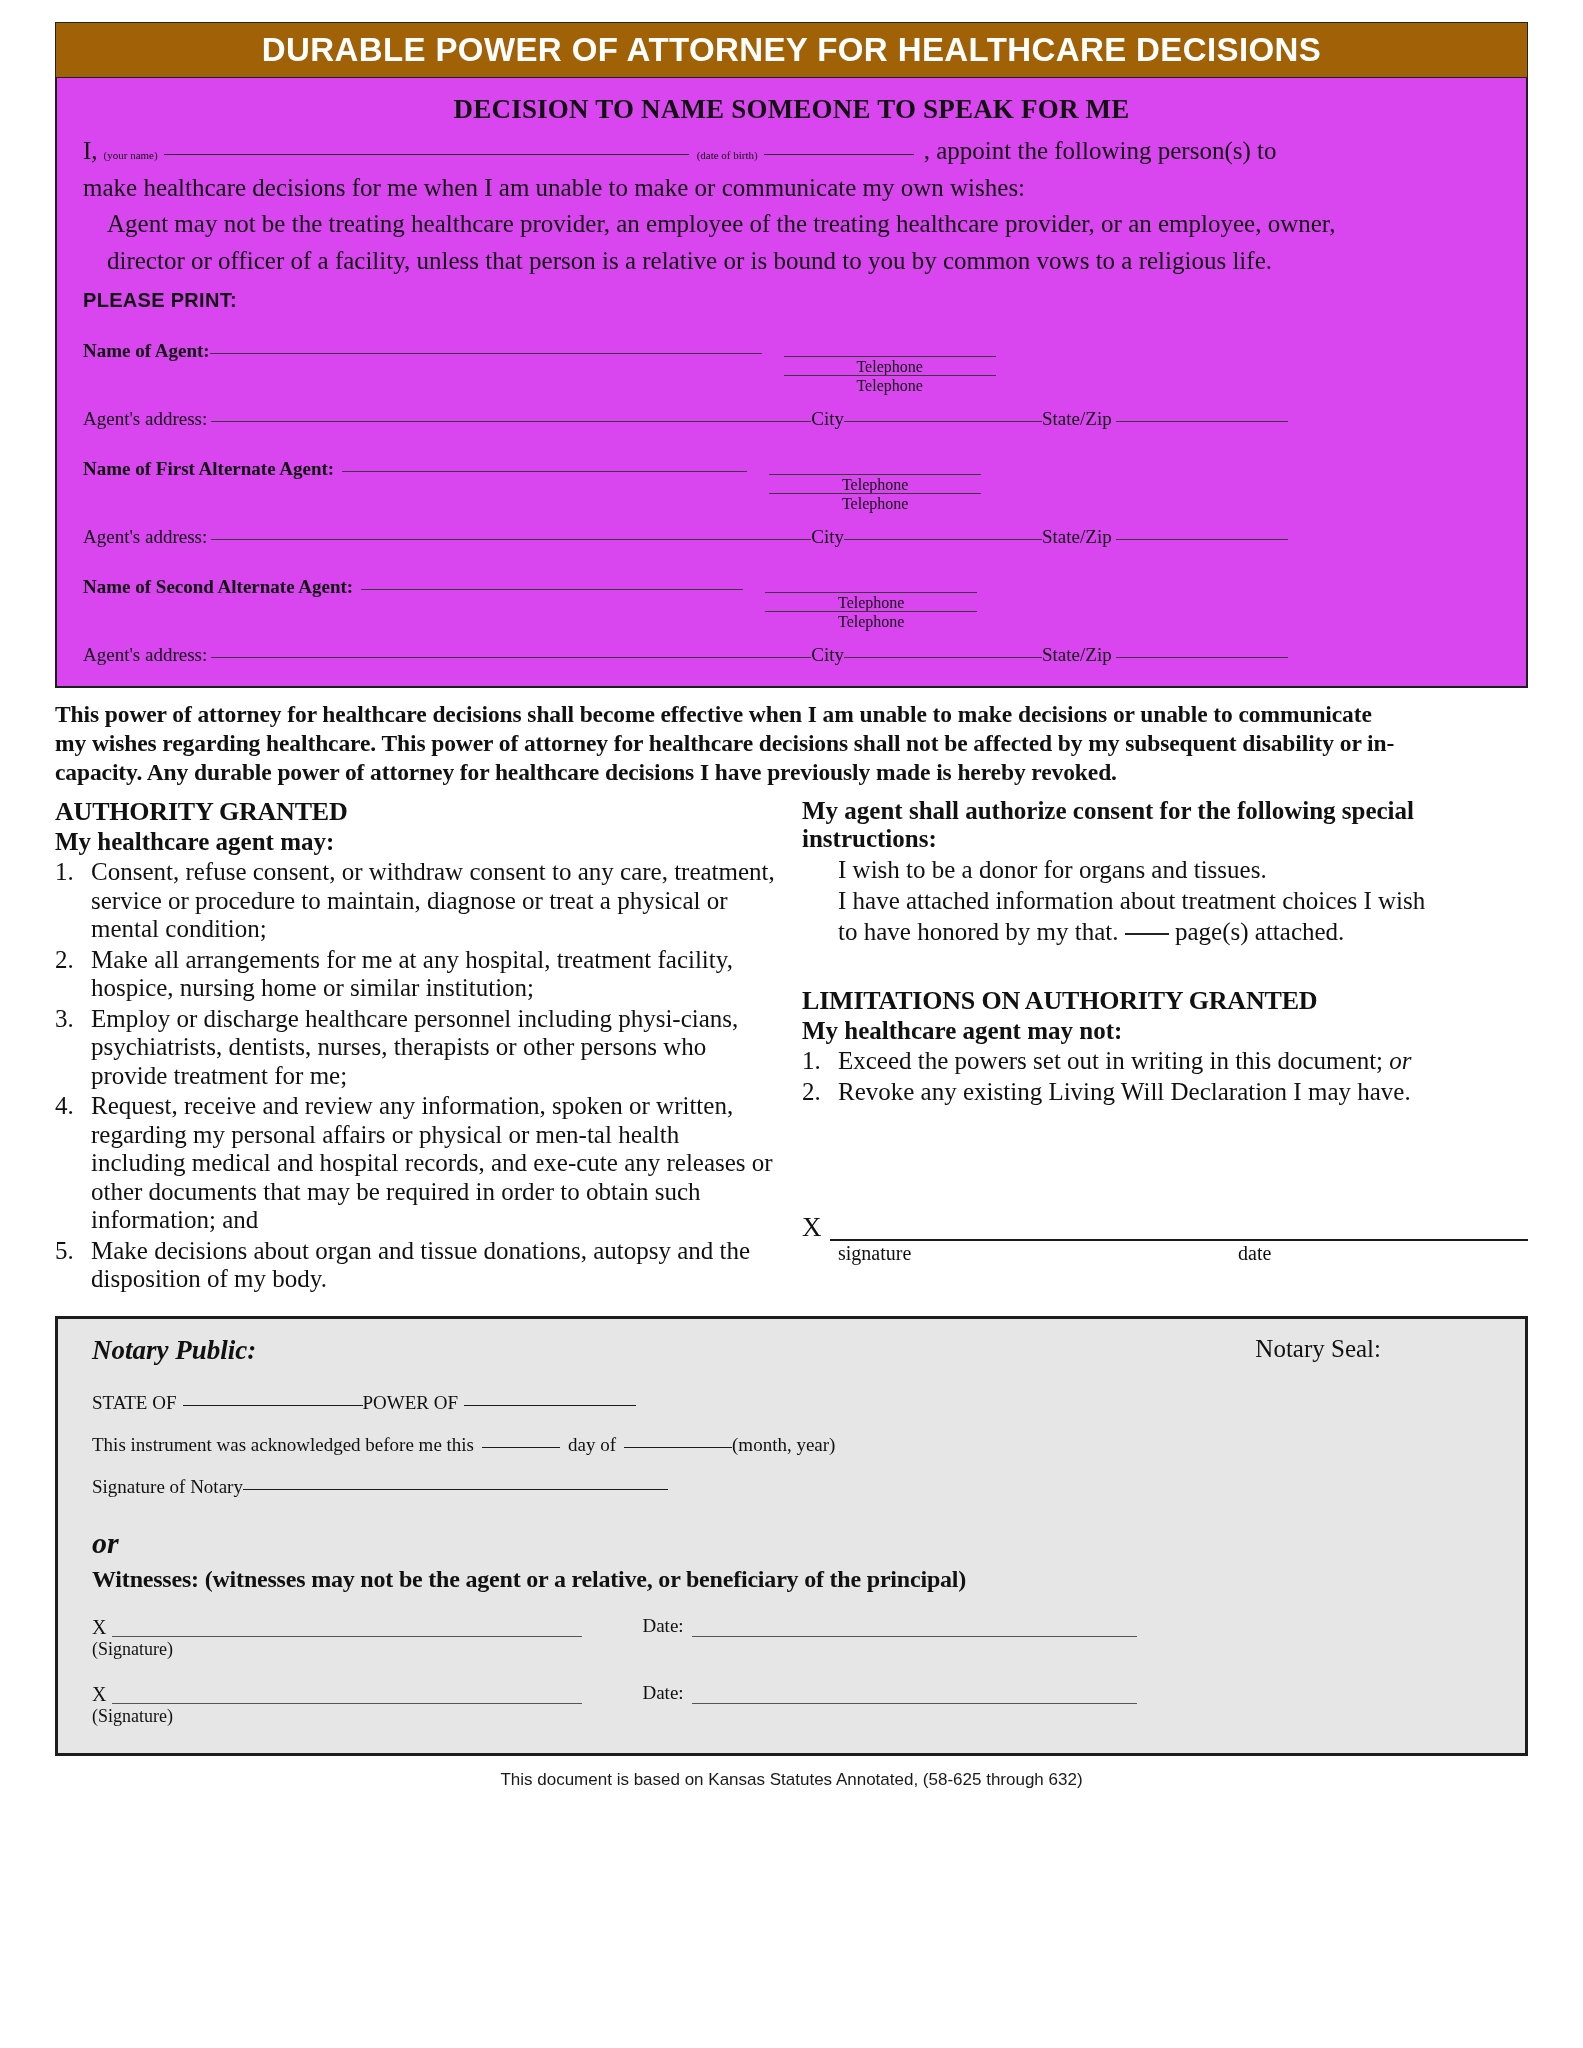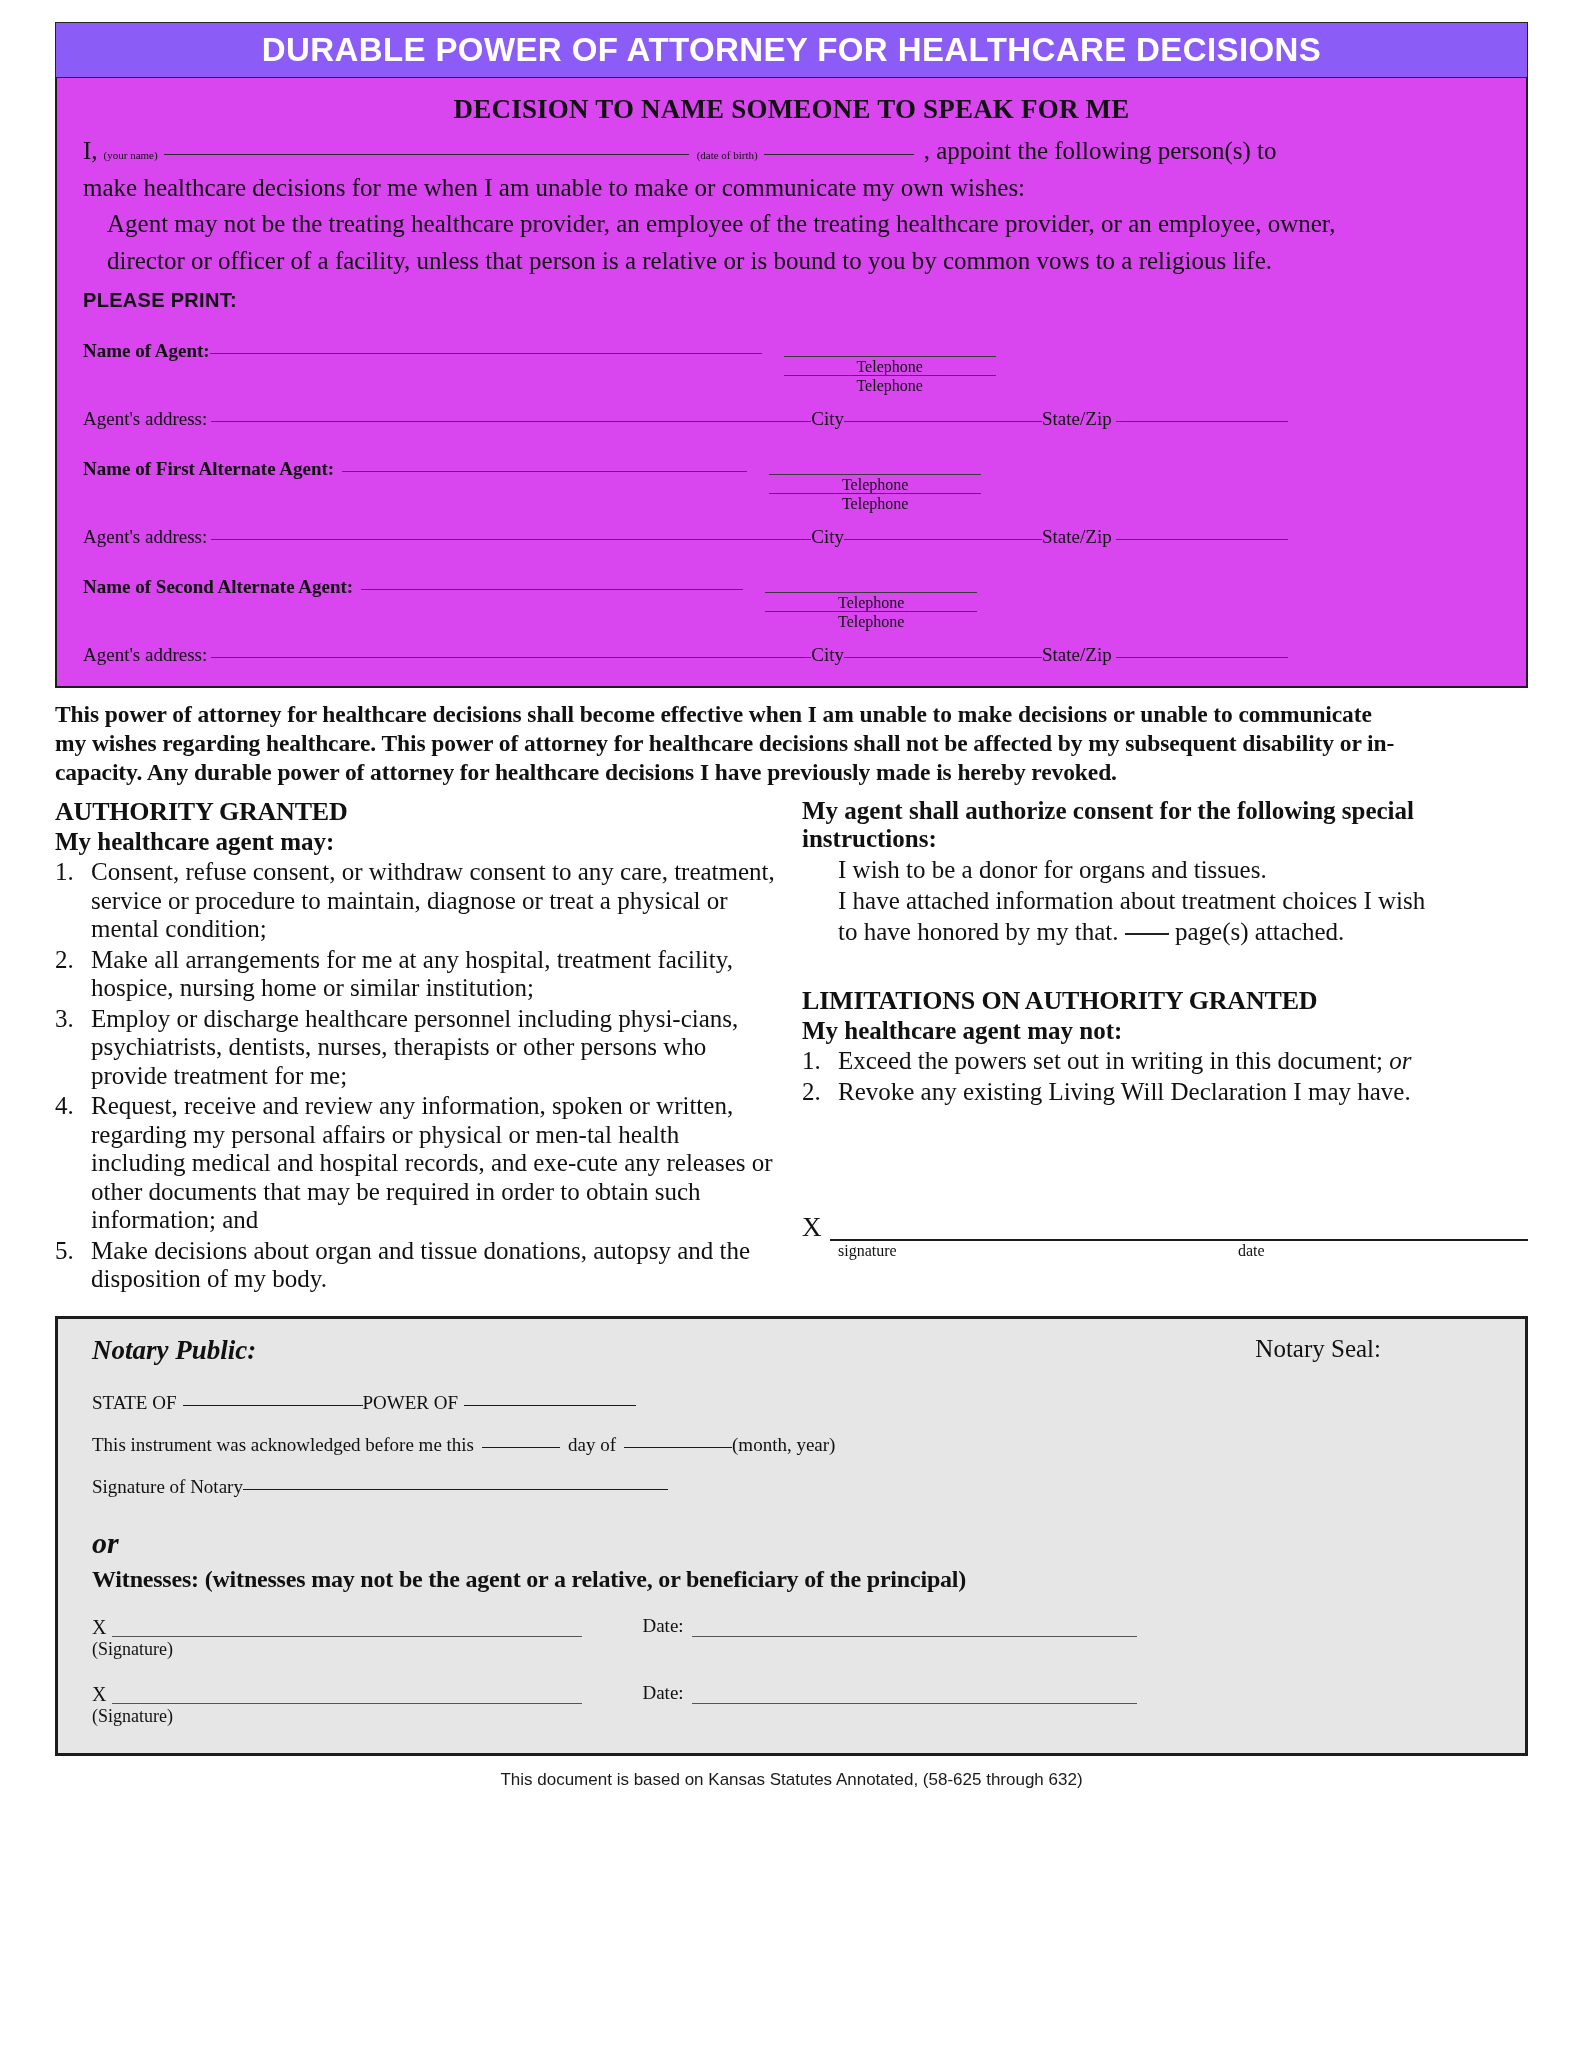--- a/index.html
+++ b/index.html
@@ -15,21 +15,21 @@
 
   .page {
     position: relative;
     width: 1583px;
     height: 2048px;
     padding: 22px 55px 0 55px;
   }
 
   
   .title-bar {
-    background: #8b5cf6;
+    background: #a16207;
     height: 56px;
     display: flex;
     align-items: center;
     justify-content: center;
     border: 1px solid #232323;
   }
   .title-bar .title-text {
     color: #ffffff;
     font-family: "Liberation Sans", "DejaVu Sans", sans-serif;
     font-weight: bold;
@@ -168,21 +168,21 @@
     position: relative;
     top: -5px;
   }
 
   .sig-area { margin-top: 108px; }
   .sig-row { display: flex; align-items: flex-end; }
   .sig-x { font-size: 27px; line-height: 1; margin-right: 8px; }
   .sig-line { flex: 1; border-bottom: 2px solid #1b1b1b; height: 1px; }
   .sig-caps {
     display: flex;
-    font-size: 16px;
+    font-size: 20px;
     padding-left: 36px;
     margin-top: 1px;
   }
   .sig-caps .cap-sig { width: 400px; }
 
   
   .notary {
     background: #e6e6e6;
     border: 3px solid #1d1d1d;
     margin-top: 22px;

